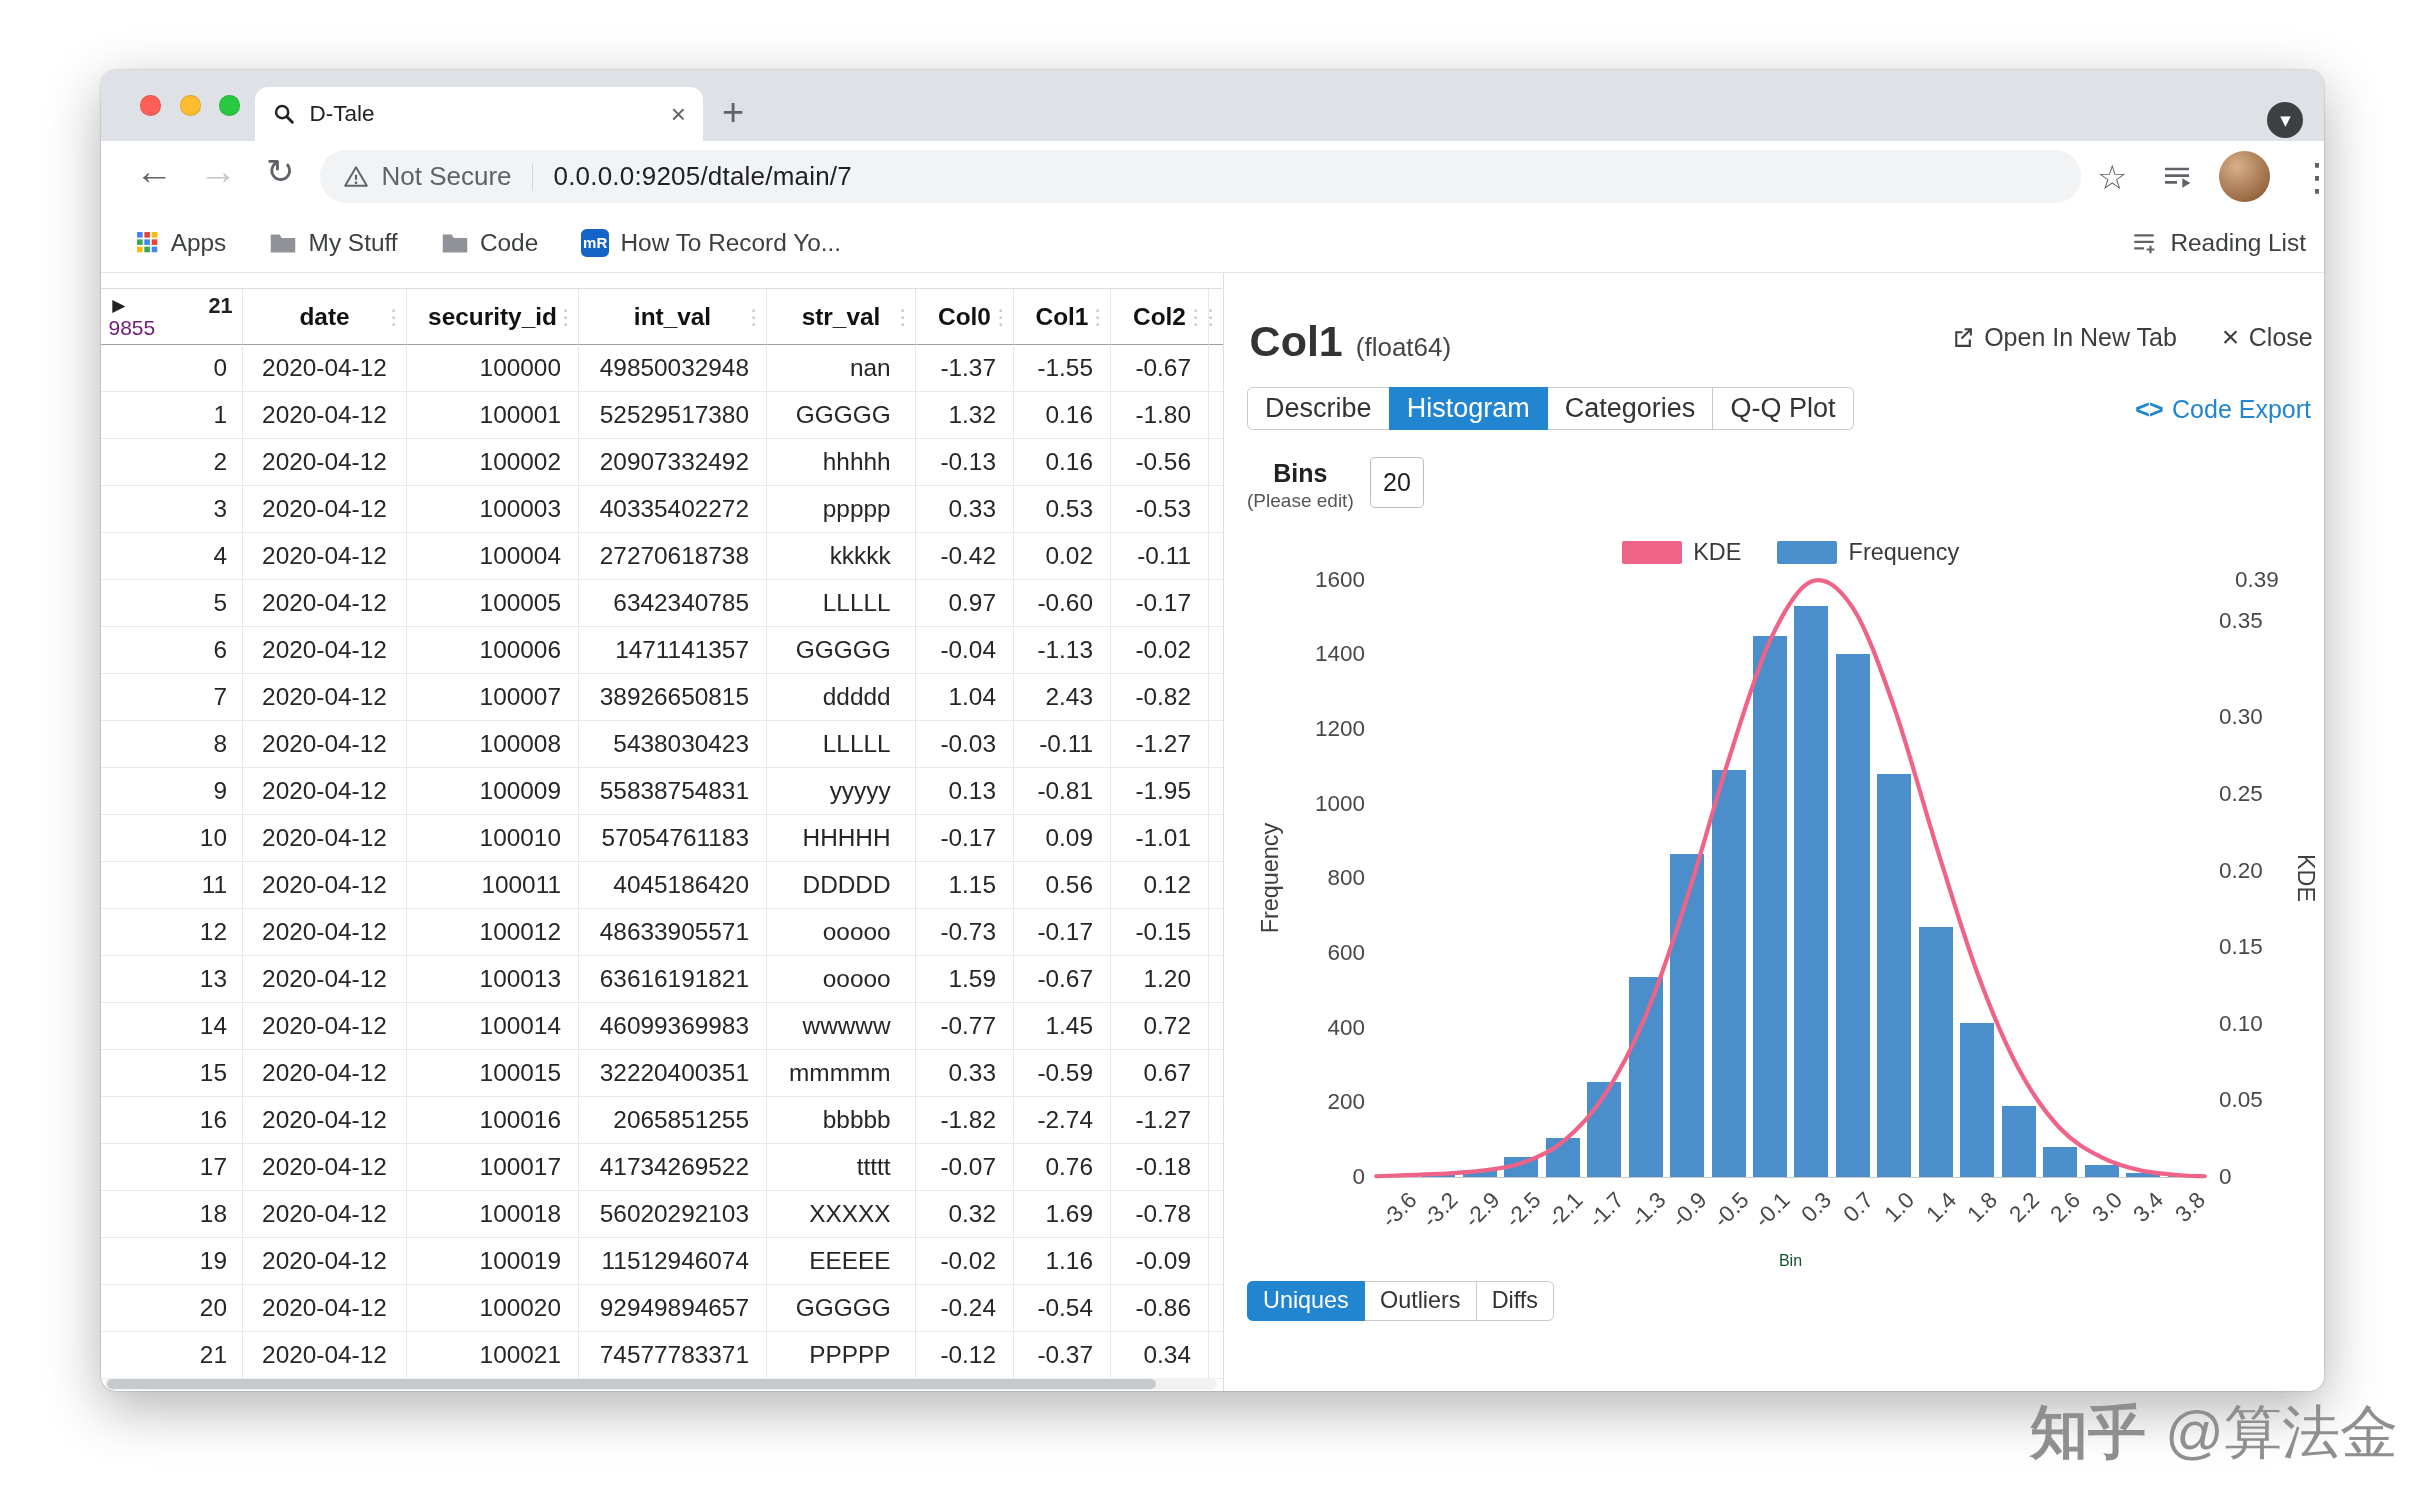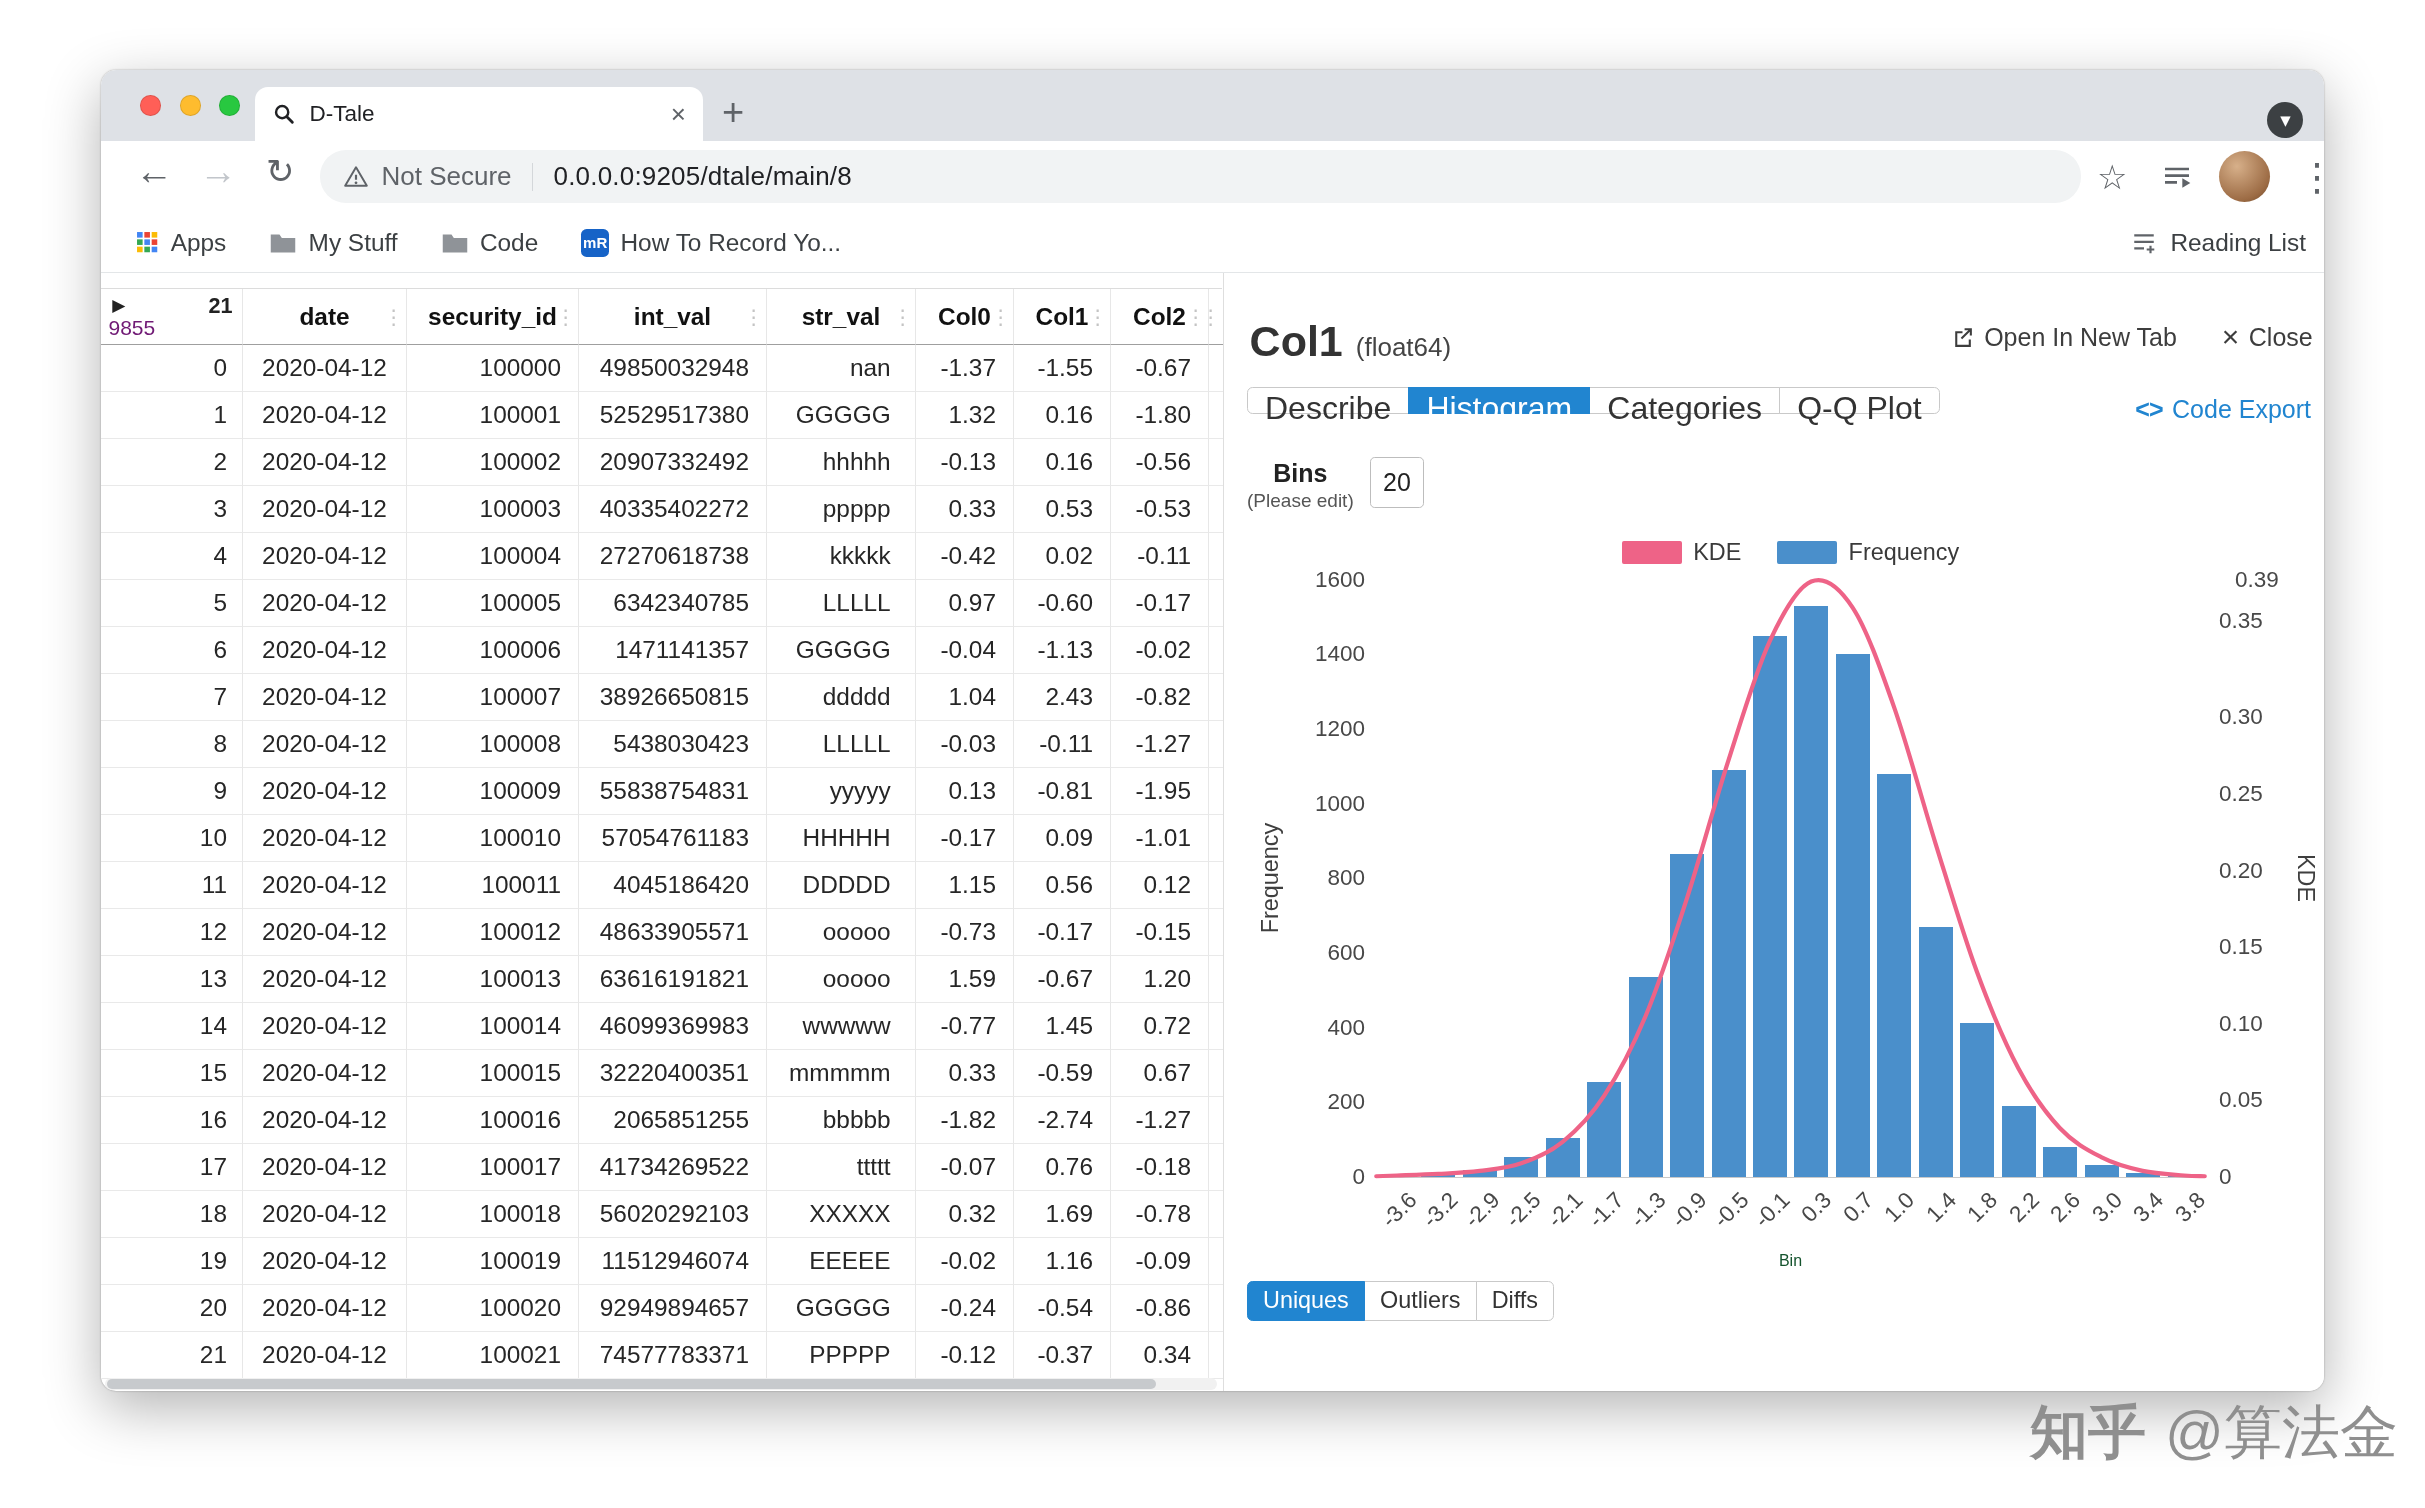--- a/index.html
+++ b/index.html
@@ -76,22 +76,22 @@
   
   .panel{position:absolute;left:1128px;top:203px;width:1095px;height:1118px;background:#fff;}
   .panel-title{position:absolute;left:20.6px;top:45px;display:flex;align-items:baseline;gap:13px;}
   .panel-title h1{margin:0;font-size:43px;font-weight:bold;color:#333;line-height:1.1;}
   .panel-title .dtype{font-size:26px;color:#444;}
   .panel-links{position:absolute;right:11.3px;top:49px;display:flex;gap:45px;align-items:center;font-size:25px;color:#3d3d3d;}
   .plink{display:flex;align-items:center;gap:9.4px;cursor:pointer;}
   .plink .x{font-size:30px;line-height:1;}
   .tabs{position:absolute;left:18px;top:114px;display:flex;}
   .btn{
-    height:27px;padding:4px 17px;background:#fff;border:0.9px solid #c9c9c9;color:#333;
-    font-size:32px;font-family:inherit;cursor:pointer;margin-left:-0.9px;line-height:1;
+    height:43px;padding:4px 17px;background:#fff;border:0.9px solid #c9c9c9;color:#333;
+    font-size:27px;font-family:inherit;cursor:pointer;margin-left:-0.9px;line-height:1;
   }
   .btn:first-child{border-radius:5.6px 0 0 5.6px;margin-left:0;}
   .btn:last-child{border-radius:0 5.6px 5.6px 0;}
   .btn.active{background:var(--accent);border-color:var(--accent);color:#fff;position:relative;z-index:1;}
   .btn.small{height:40px;font-size:23.4px;padding:0 15px;}
   .code-export{position:absolute;right:13px;top:122px;color:var(--accent);font-size:25px;display:flex;gap:9.4px;align-items:center;cursor:pointer;}
   .code-export .cic{font-weight:bold;letter-spacing:-0.9px;}
   .bins-label{position:absolute;left:9.4px;top:186px;width:124px;text-align:center;}
   .bins-label b{font-size:25px;color:#222;}
   .bins-hint{font-size:19px;color:#555;margin-top:1.9px;}
@@ -145,21 +145,21 @@
     <span class="navbtn fwd">→</span>
     <span class="navbtn reload">↻</span>
     <div class="urlbar">
       <svg width="26" height="26" viewBox="0 0 24 24">
         <path d="M12 3 L22 20 H2 Z" fill="none" stroke="#5f6368" stroke-width="1.8" stroke-linejoin="round"></path>
         <line x1="12" y1="10" x2="12" y2="14.6" stroke="#5f6368" stroke-width="2"></line>
         <circle cx="12" cy="17.4" r="1.3" fill="#5f6368"></circle>
       </svg>
       <span class="sec-label">Not Secure</span>
       <span class="url-sep"></span>
-      <span class="url-text">0.0.0.0:9205/dtale/main/8</span>
+      <span class="url-text">0.0.0.0:9205/dtale/main/7</span>
     </div>
     <span class="ric star">☆</span>
     <span class="ric queue">
       <svg width="32" height="32" viewBox="0 0 24 24">
         <line x1="3" y1="6" x2="21" y2="6" stroke="#5f6368" stroke-width="2"></line>
         <line x1="3" y1="11" x2="21" y2="11" stroke="#5f6368" stroke-width="2"></line>
         <line x1="3" y1="16" x2="12" y2="16" stroke="#5f6368" stroke-width="2"></line>
         <path d="M16 13 L22 16.5 L16 20 Z" fill="#5f6368"></path>
       </svg>
     </span>

